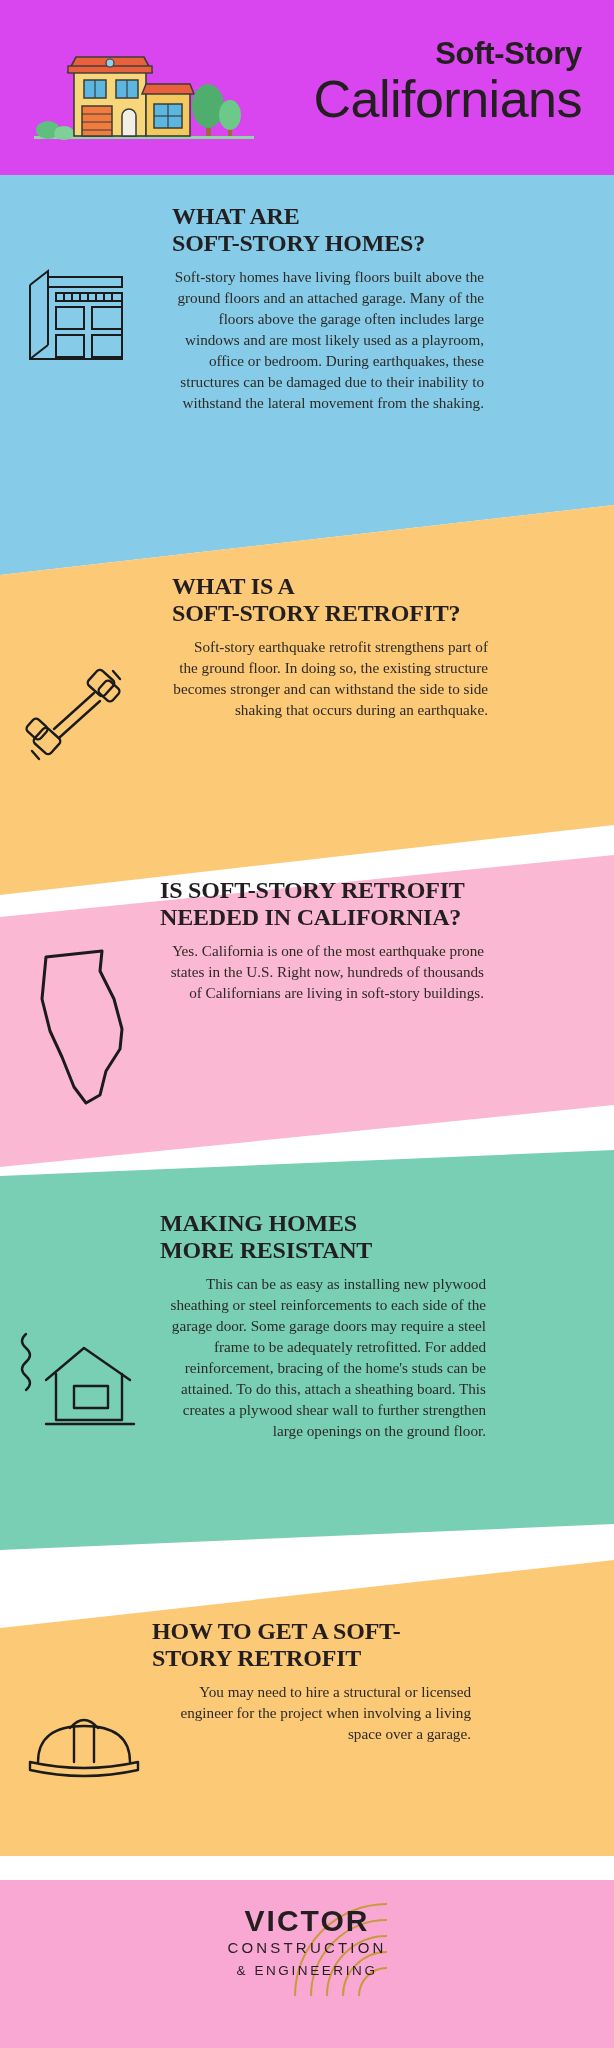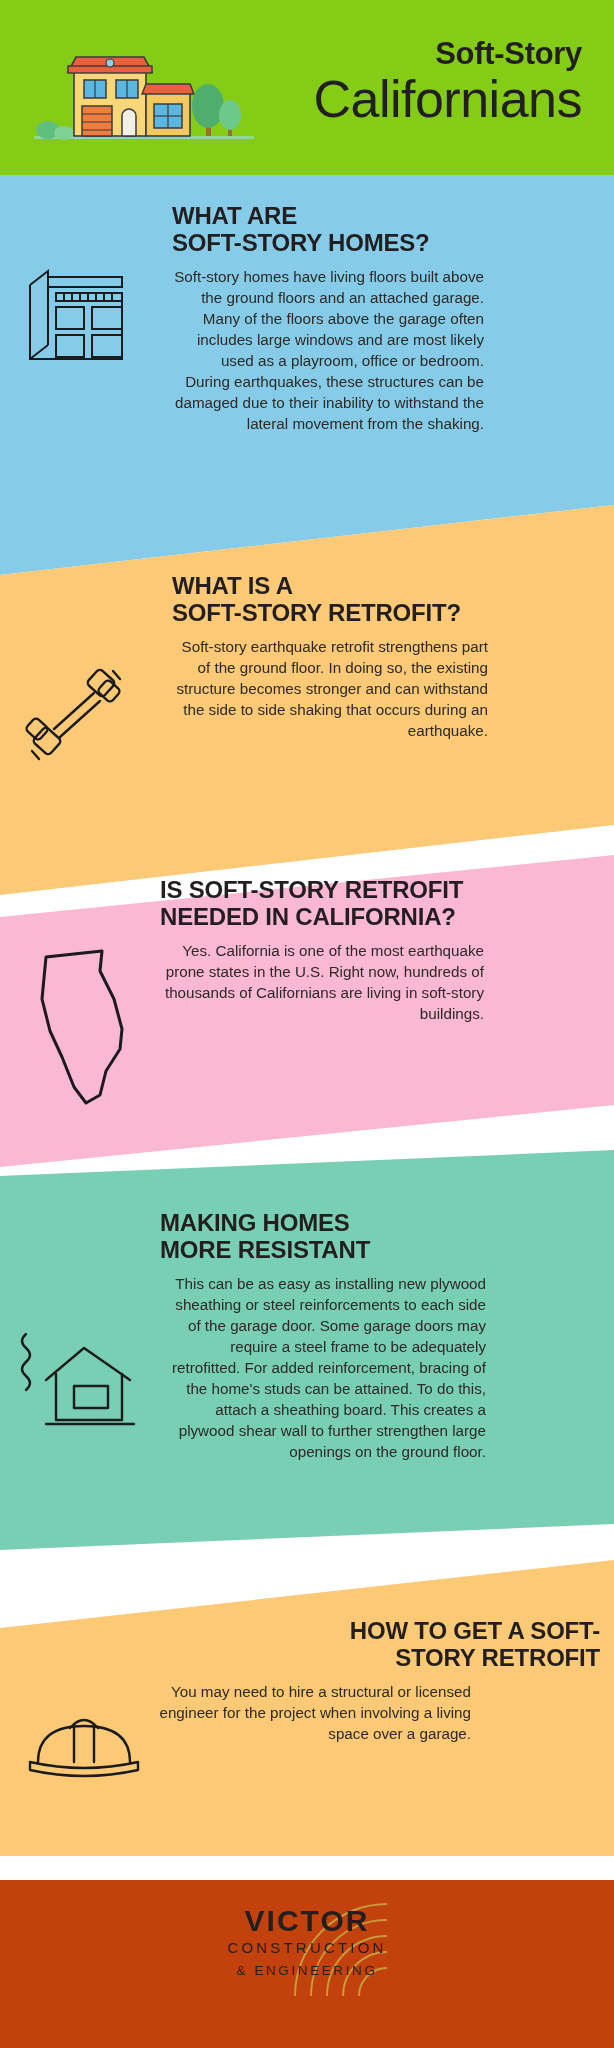--- a/index.html
+++ b/index.html
@@ -21,21 +21,21 @@
     background: #ffffff;
     overflow: hidden;
   }
 
   
   .header {
     position: absolute;
     left: 0; top: 0;
     width: 614px;
     height: 175px;
-    background: #84cc16;
+    background: #d946ef;
   }
   .header-illustration {
     position: absolute;
     left: 34px;
     top: 30px;
     width: 220px;
     height: 115px;
   }
   .header-text {
     position: absolute;
@@ -66,21 +66,21 @@
     overflow: hidden;
   }
   .band .bg {
     position: absolute;
     left: 0; top: 0;
     width: 100%; height: 100%;
   }
   .band-content {
     position: absolute;
     left: 0; top: 0;
-    width: 100%; height: 100%;
+    width: 100%; height: 100%; font-family: Liberation Serif, serif;
   }
   .sec-title {
     position: absolute;
     font-weight: bold;
     color: #231f20;
     font-size: 24px;
     line-height: 1.12;
     letter-spacing: -0.2px;
   }
   .sec-body {
@@ -94,21 +94,21 @@
     position: absolute;
   }
 
   
   .footer {
     position: absolute;
     left: 0;
     top: 1880px;
     width: 614px;
     height: 168px;
-    background: #c2410c;
+    background: #f9a8d4;
   }
   .logo-wrap {
     position: absolute;
     left: 50%;
     transform: translateX(-50%);
     top: 24px;
     width: 260px;
     text-align: center;
   }
   .logo-name {
@@ -307,21 +307,21 @@
         <svg width="120" height="90" viewBox="0 0 120 90" xmlns="http://www.w3.org/2000/svg">
           <g fill="none" stroke="#1b1b1b" stroke-width="2.4" stroke-linejoin="round" stroke-linecap="round">
             <path d="M14 62 q0 -36 46 -36 q46 0 46 36"></path>
             <path d="M46 28 q14 -16 28 0"></path>
             <line x1="50" y1="26" x2="50" y2="62"></line>
             <line x1="70" y1="26" x2="70" y2="62"></line>
             <path d="M6 62 q54 12 108 0 l0 8 q-54 12 -108 0 Z"></path>
           </g>
         </svg>
       </div>
-      <div class="sec-title" style="left:160px; top:68px; width:440px;text-align:right;">
+      <div class="sec-title" style="left:152px; top:68px; width:440px;">
         <div>HOW TO GET A SOFT-</div>
         <div>STORY RETROFIT</div>
       </div>
       <div class="sec-body" style="left:151px; top:132px; width:320px;">You may need to hire a structural or licensed engineer for the project when involving a living space over a garage.</div>
     </div>
   </div>
 
   <div class="footer">
     <div class="logo-wrap">
       <div class="logo-rings">

